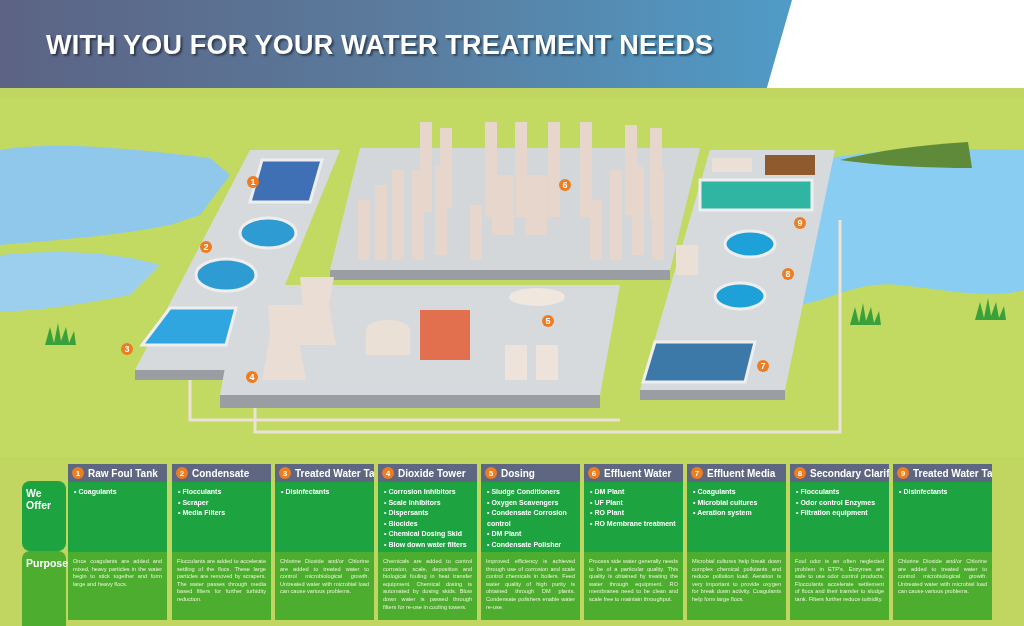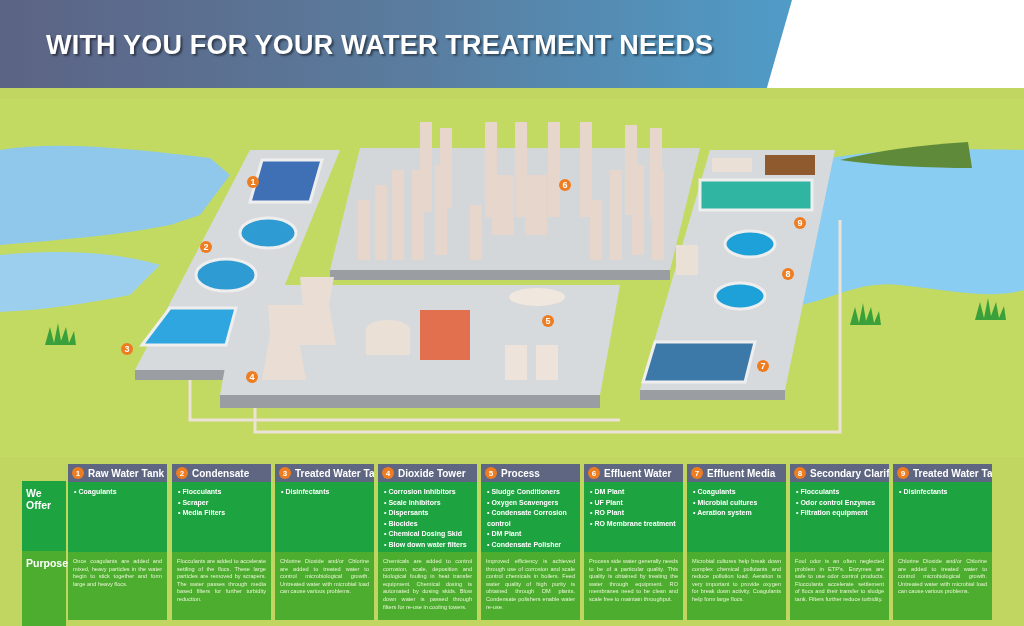--- a/index.html
+++ b/index.html
@@ -18,21 +18,21 @@
   .logo { position: absolute; left: 820px; top: 12px; width: 180px; height: 74px; }
   .logo-text { position: absolute; left: 34px; top: 31px; font-size: 18px; color: #ee7d22; font-weight: bold; }
   .logo-reg { position: absolute; left: 6px; top: 59px; font-size: 9px; color: #ee7d22; }
 
   
   .scene { position: absolute; left: 0; top: 99px; width: 1024px; height: 358px; background: #c2da62; overflow: hidden; }
 
   
   .table { position: absolute; left: 0; top: 457px; width: 1024px; height: 169px; }
   .row-label { position: absolute; left: 22px; width: 44px; background: #1da33f; color: #fff; font-weight: bold;
-    font-size: 10.5px; padding: 6px 0 0 4px; }
+    font-size: 10.5px; padding: 6px 0 0 4px; border-radius: 8px; }
   .row-label.offer { top: 24px; height: 70px; }
   .row-label.purpose { top: 94px; height: 89px; background: #4cad2e; }
   .col { position: absolute; top: 7px; width: 99px; height: 156px; }
   .col-head { height: 18px; background: #5f6682; color: #fff; font-weight: bold; font-size: 10px;
     display: flex; align-items: center; padding-left: 4px; white-space: nowrap; overflow: hidden; }
   .num { display: inline-flex; align-items: center; justify-content: center; width: 12px; height: 12px;
     border-radius: 50%; background: #ee7d22; color: #fff; font-size: 8px; font-weight: bold; margin-right: 4px; flex: none; }
   .col-offer { height: 70px; background: #1da33f; padding: 5px 4px 0 6px; }
   .col-offer li { list-style: none; color: #fff; font-size: 7px; font-weight: bold; line-height: 10.5px; }
   .col-offer li::before { content: "• "; }
@@ -148,21 +148,21 @@
   </svg>
 </div>
 
 <div class="table">
   <div class="row-label offer">We Offer</div>
   <div class="row-label purpose">Purpose</div>
 
   <div class="col" style="left:68px">
     <div class="col-head">
         <span class="num">1</span>
-        <span>Raw Water Tank</span>
+        <span>Raw Foul Tank</span>
       </div>
     <ul class="col-offer">
       <li>Coagulants</li>
     </ul>
     <div class="col-purpose">Once coagulants are added and mixed, heavy particles in the water begin to stick together and form large and heavy flocs.</div>
   </div>
 
   <div class="col" style="left:172px">
     <div class="col-head">
         <span class="num">2</span>
@@ -199,21 +199,21 @@
       <li>Biocides</li>
       <li>Chemical Dosing Skid</li>
       <li>Blow down water filters</li>
     </ul>
     <div class="col-purpose">Chemicals are added to control corrosion, scale, deposition and biological fouling in heat transfer equipment. Chemical dosing is automated by dosing skids. Blow down water is passed through filters for re-use in cooling towers.</div>
   </div>
 
   <div class="col" style="left:481px">
     <div class="col-head">
         <span class="num">5</span>
-        <span>Process</span>
+        <span>Dosing</span>
       </div>
     <ul class="col-offer">
       <li>Sludge Conditioners</li>
       <li>Oxygen Scavengers</li>
       <li>Condensate Corrosion control</li>
       <li>DM Plant</li>
       <li>Condensate Polisher</li>
     </ul>
     <div class="col-purpose">Improved efficiency is achieved through use of corrosion and scale control chemicals in boilers. Feed water quality of high purity is obtained through DM plants. Condensate polishers enable water re-use.</div>
   </div>

